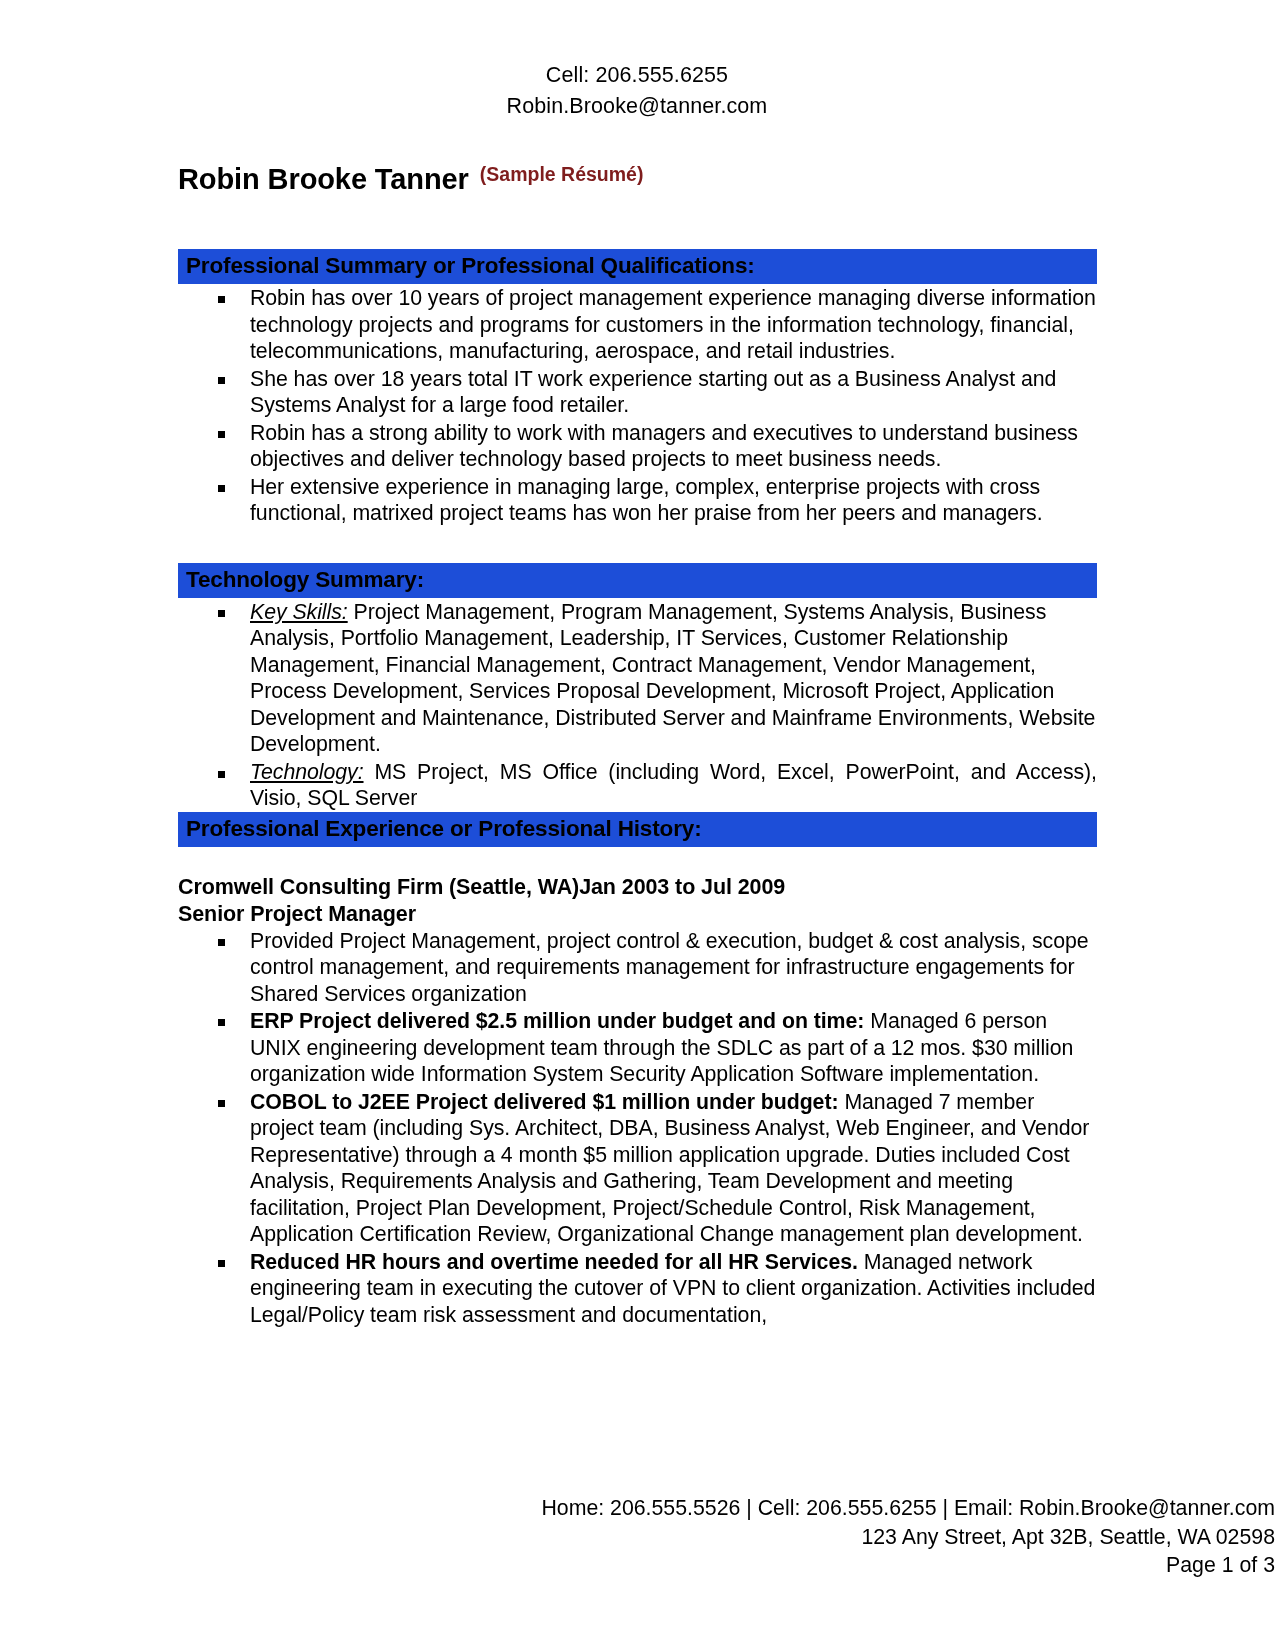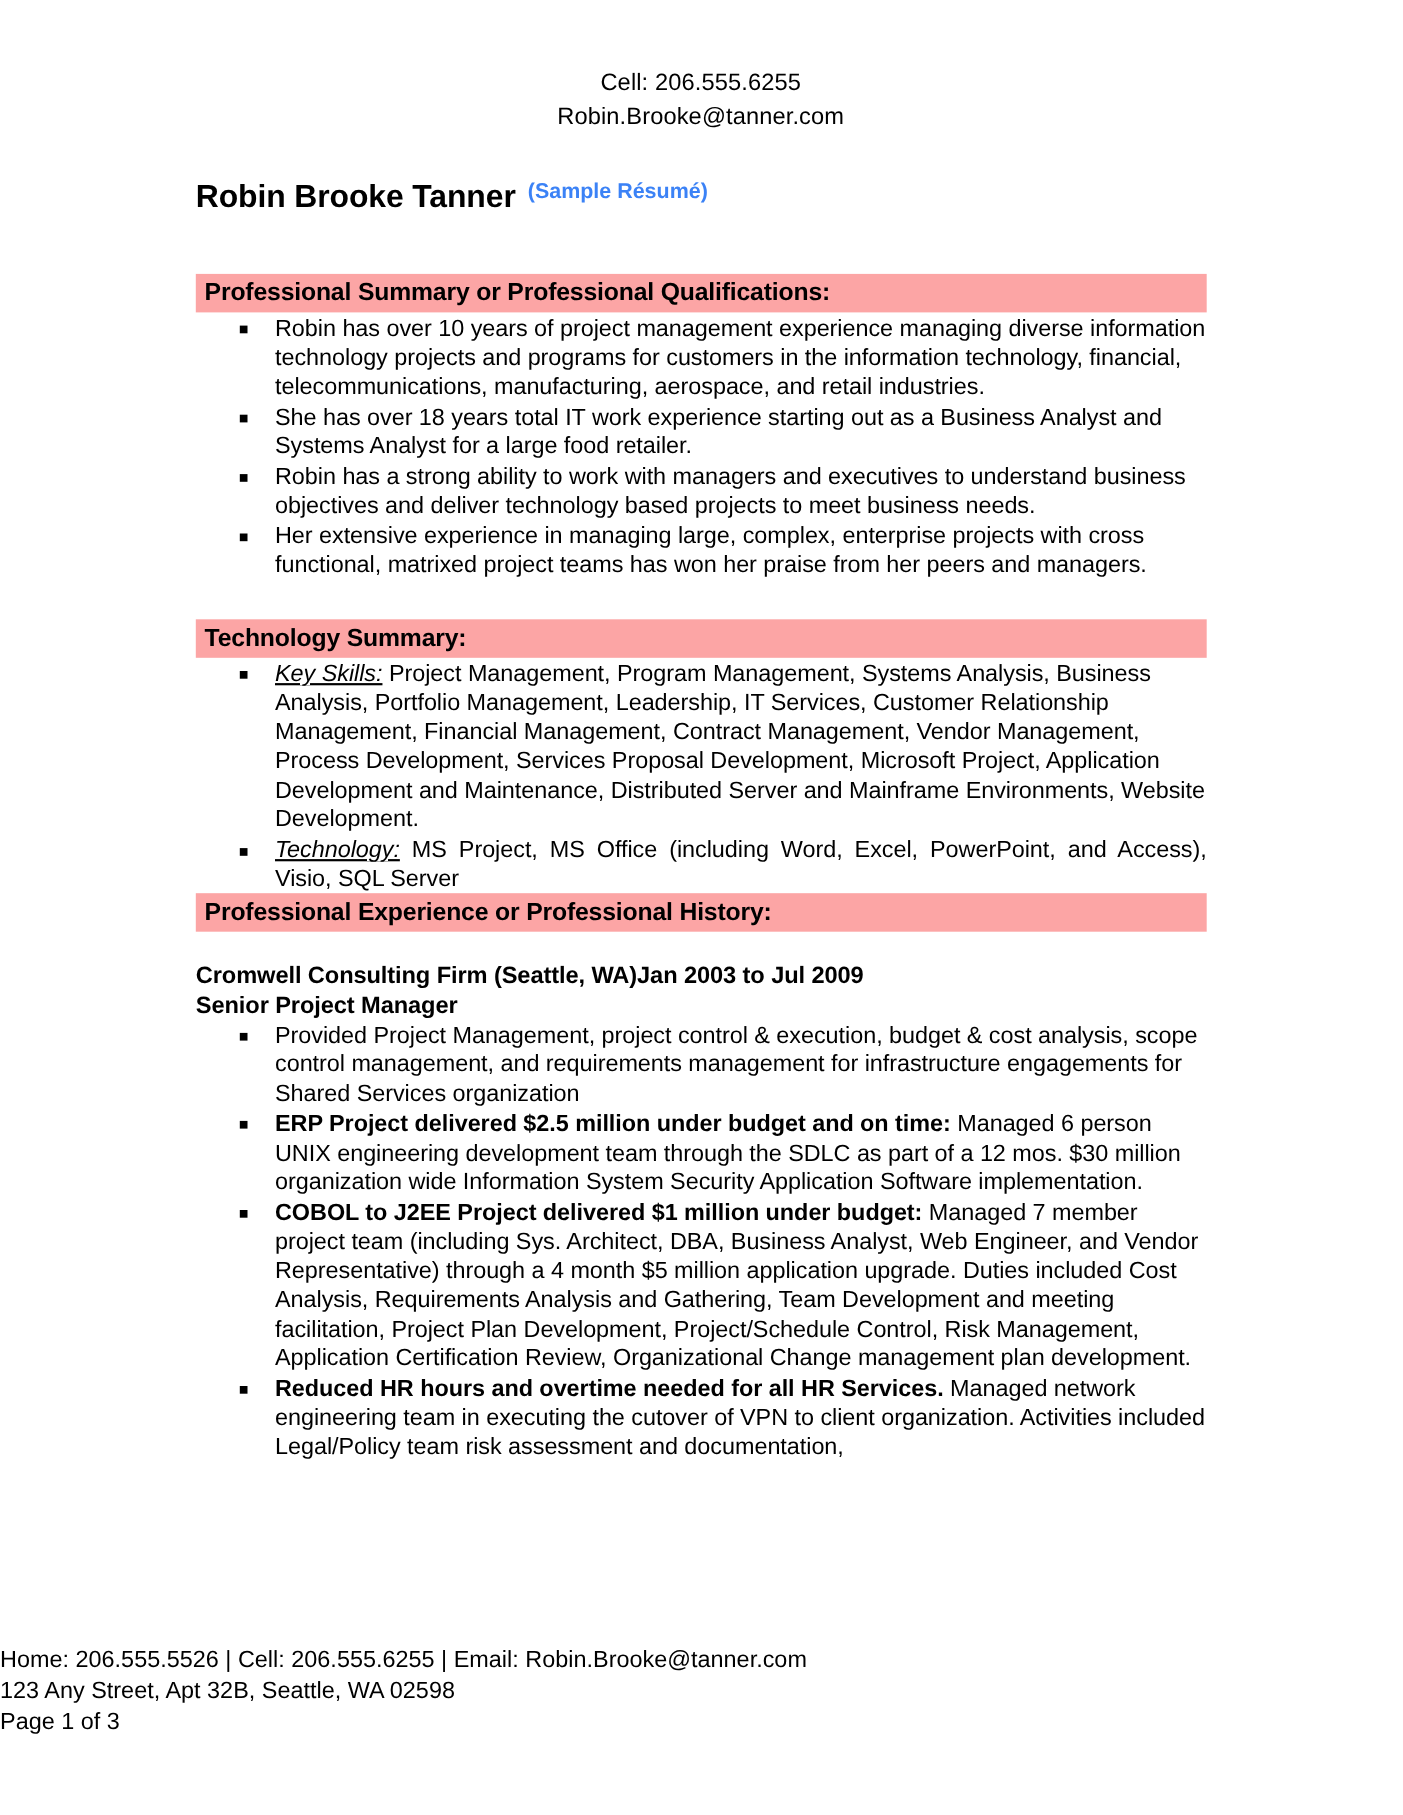--- a/index.html
+++ b/index.html
@@ -40,26 +40,26 @@
     gap: 11px;
   }
   .name {
     font-size: 29px;
     font-weight: bold;
     letter-spacing: -0.1px;
   }
   .name-note {
     font-size: 19.5px;
     font-weight: bold;
-    color: #3b82f6;
+    color: #7f1d1d;
   }
 
   
   .section-bar {
-    background: #fca5a5;
+    background: #1d4ed8;
     font-size: 22.5px;
     font-weight: bold;
     letter-spacing: -0.15px;
     padding: 4px 0 5px 8px;
     box-sizing: border-box;
     width: 100%;
   }
   .sec-sum   { margin-top: 53px; }
   .sec-tech  { margin-top: 36px; }
   .sec-exp   { }
@@ -112,21 +112,21 @@
     letter-spacing: -0.1px;
     margin-top: 2px;
   }
 
   
   .footer {
     position: absolute;
     left: 0;
     right: 0;
     bottom: 70px;
-    text-align: left;
+    text-align: right;
     font-size: 21.3px;
     line-height: 1.35;
   }
   .footer span { display: block; }
 </style>
 </head>
 <body>
 
 <div class="page">
 

